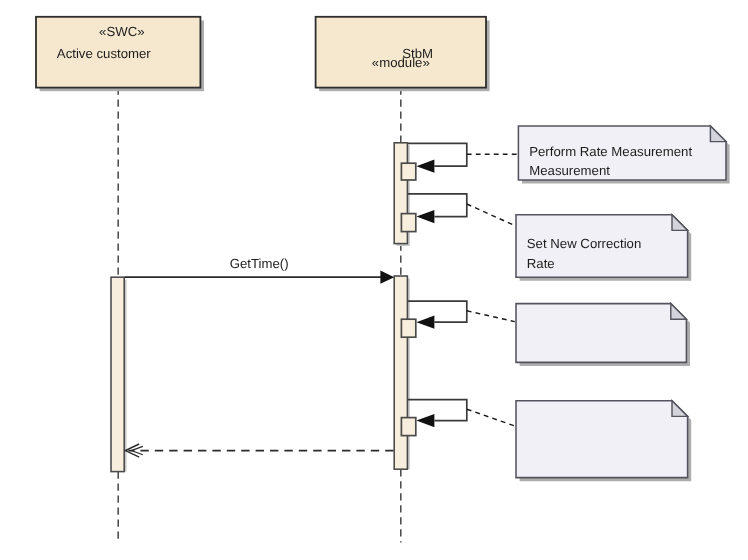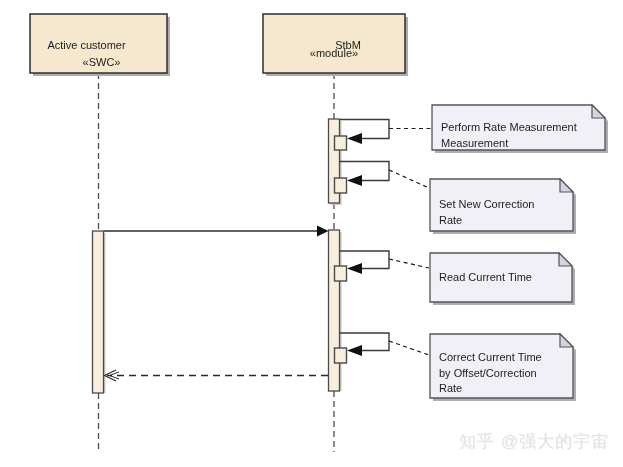--- a/index.html
+++ b/index.html
@@ -125,26 +125,24 @@
       <polygon points="430,253 559,253 572,266 572,302 430,302" fill="#F1F0F7" stroke="#54545E" stroke-width="1.3"></polygon>
       <polygon points="559,253 559,266 572,266" fill="#D4D4DC" stroke="#54545E" stroke-width="1.2"></polygon>
     </g>
     <g>
       <polygon points="433,337 563,337 576,350 576,401 433,401" fill="#ADADAD"></polygon>
       <polygon points="430,334 560,334 573,347 573,398 430,398" fill="#F1F0F7" stroke="#54545E" stroke-width="1.3"></polygon>
       <polygon points="560,334 560,347 573,347" fill="#D4D4DC" stroke="#54545E" stroke-width="1.2"></polygon>
     </g>
   </svg>
 
-  <div class="lbl center" style="left:30px;top:20px;width:143px;margin-top:35px;">«SWC»</div>
+  <div class="lbl center" style="left:30px;top:20px;width:143px;">«SWC»</div>
   <div class="lbl center" style="left:30px;top:38px;width:113px;text-align:center;">Active customer</div>
 
   <div class="lbl center" style="left:263px;top:20px;width:142px;margin-top:26px;">«module»</div>
   <div class="lbl center" style="left:263px;top:38px;width:170px;">StbM</div>
 
+  <div class="lbl center" style="left:150px;top:213px;width:132px;">GetTime()</div>
 
   <div class="notetext" style="left:441px;top:120px;width:152px;">Perform Rate Measurement Measurement</div>
   <div class="notetext" style="left:439px;top:197px;width:112px;">Set New Correction Rate</div>
-  <div class="notetext" style="left:439px;top:270px;width:120px;">Read Current Time</div>
-  <div class="notetext" style="left:439px;top:350px;width:112px;">Correct Current Time by Offset/Correction Rate</div>
 
-  <div id="watermark">知乎 @强大的宇宙</div>
 </div>
 
 </body></html>

